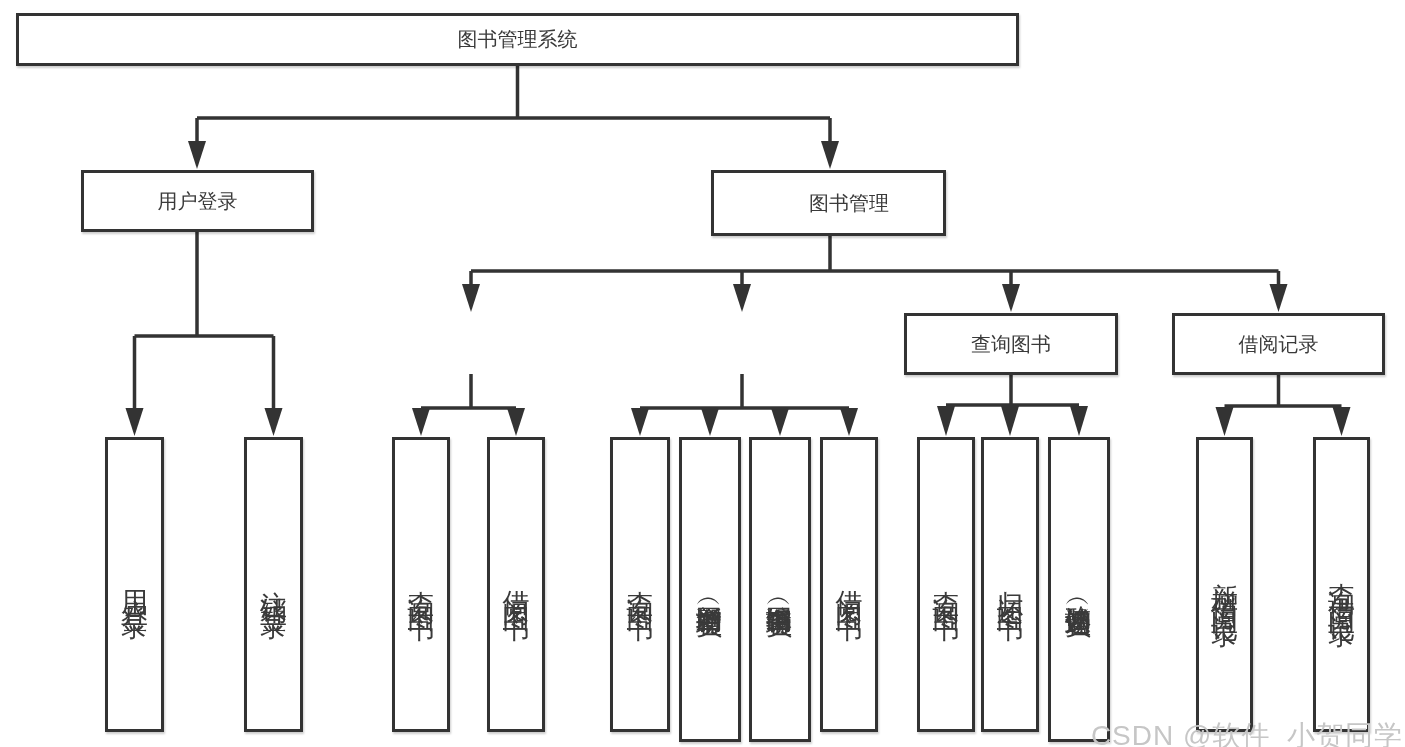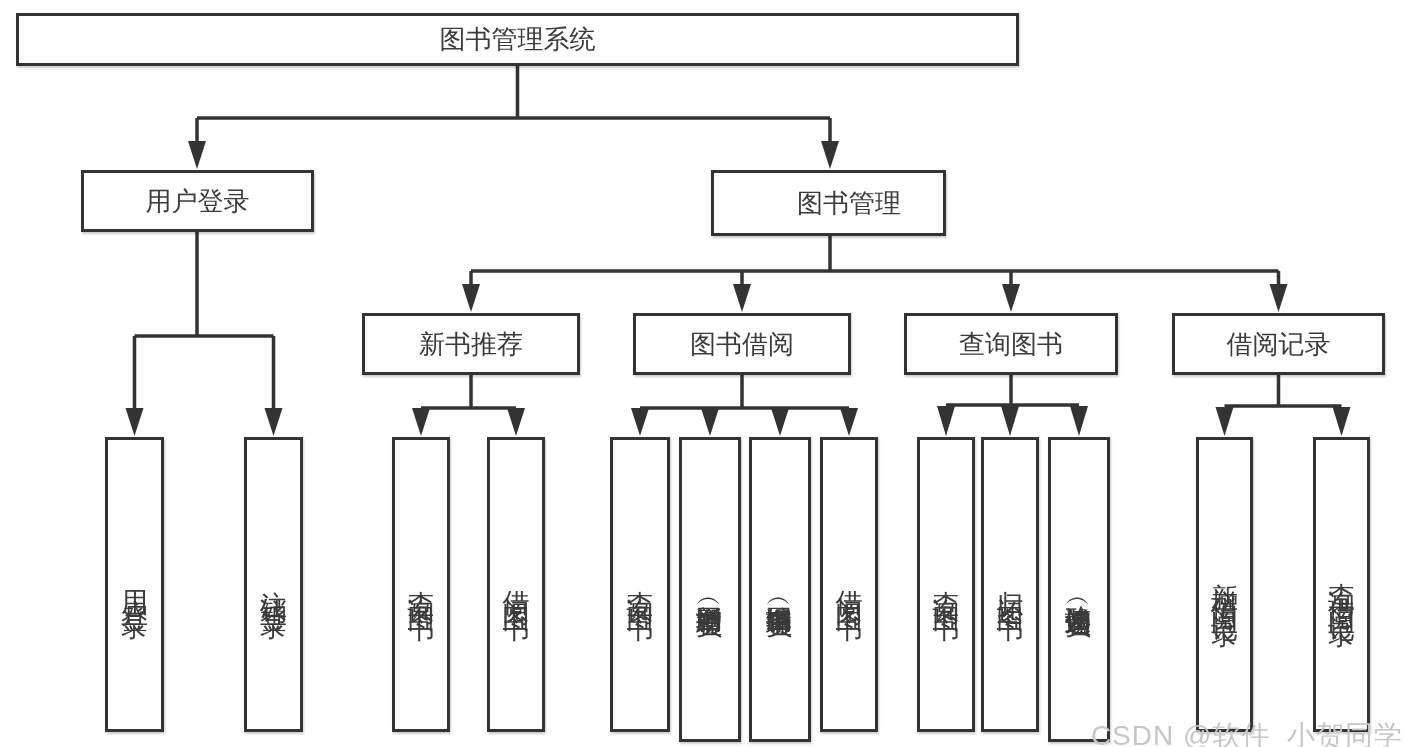--- a/index.html
+++ b/index.html
@@ -13,21 +13,21 @@
   #wires { position:absolute; left:0; top:0; width:1405px; height:747px; }
   .box {
     position:absolute;
     box-sizing:border-box;
     background:#ffffff;
     border:3px solid #333333;
     box-shadow:1px 2px 2px rgba(0,0,0,0.20);
     display:flex; align-items:center; justify-content:center;
     color:#3a3a3a;
   }
-  .h span { font-size:26px; white-space:nowrap; }
+  .h span { font-size:20px; white-space:nowrap; }
   .leaf span {
     writing-mode:vertical-rl;
     text-orientation:mixed;
     font-size:27px;
     letter-spacing:8px;
     white-space:nowrap;
   }
   .leaf.dense span { letter-spacing:1px; font-size:26px; }
   #watermark {
     position:absolute;
@@ -113,26 +113,20 @@
     <span>图书管理系统</span>
   </div>
 
   <div class="box h" id="n-login">
     <span>用户登录</span>
   </div>
   <div class="box h" id="n-mgmt">
     <span>图书管理</span>
   </div>
 
-  <div class="box h" id="n-newb">
-    <span>新书推荐</span>
-  </div>
-  <div class="box h" id="n-borrow">
-    <span>图书借阅</span>
-  </div>
   <div class="box h" id="n-cur">
     <span>查询图书</span>
   </div>
   <div class="box h" id="n-rec">
     <span>借阅记录</span>
   </div>
 
   <div class="box leaf" id="l-login">
     <span>用户登录</span>
   </div>

